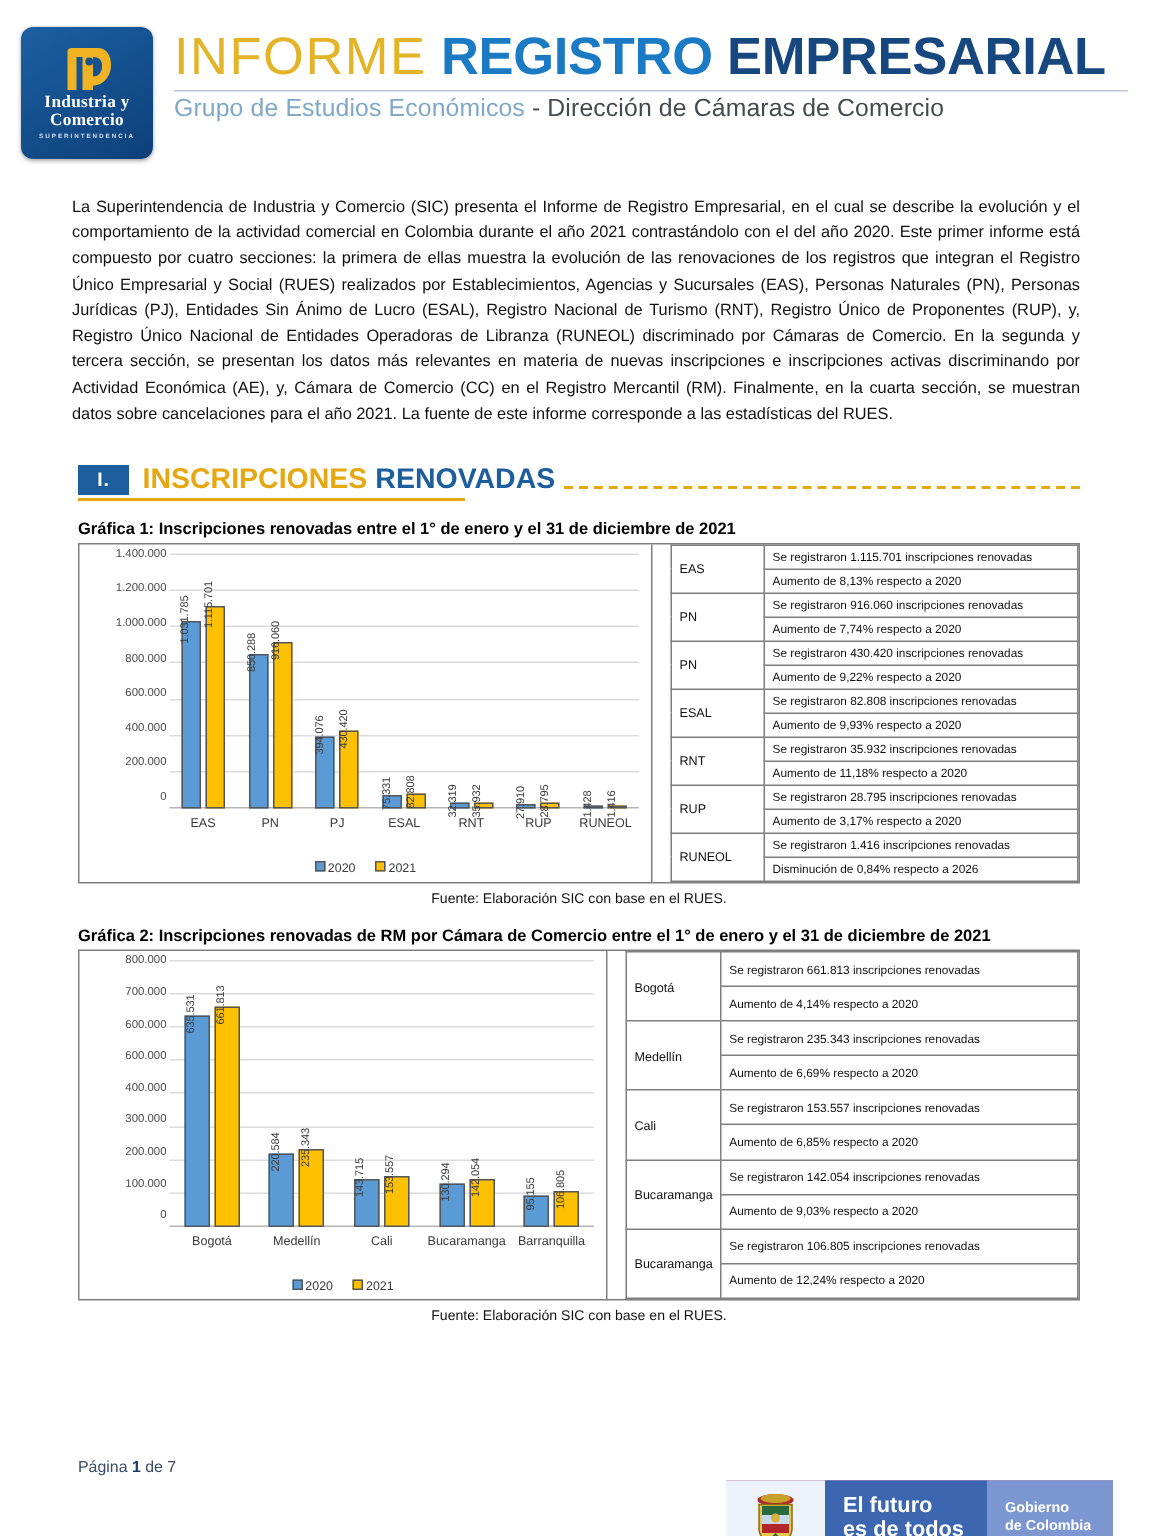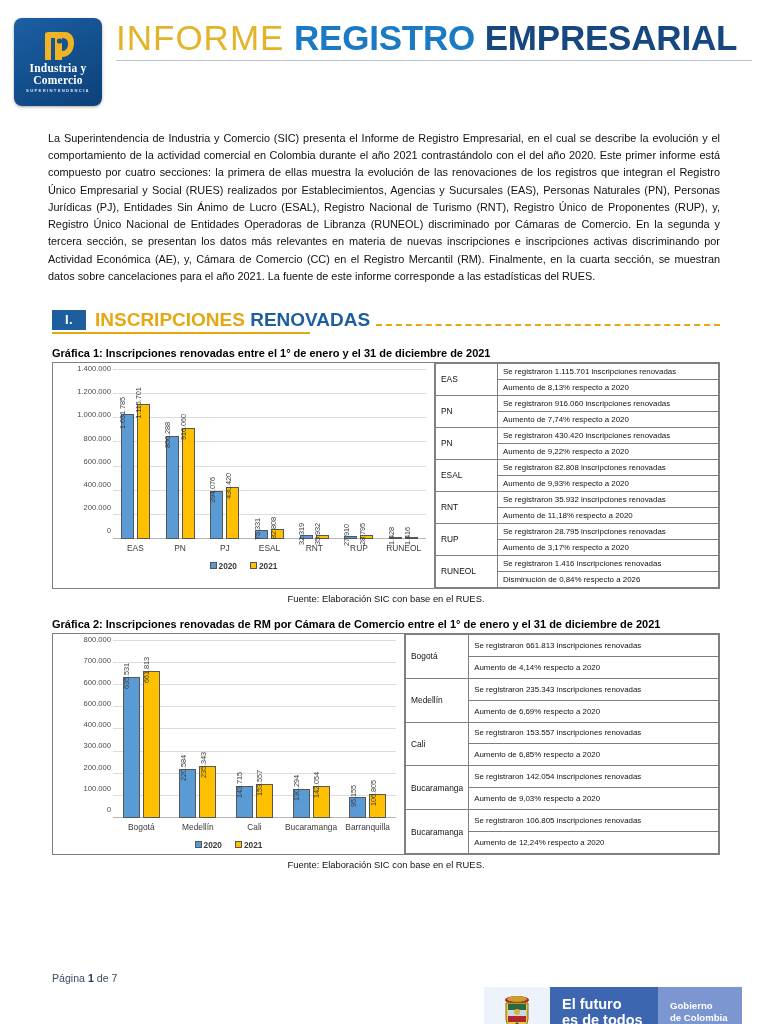--- a/index.html
+++ b/index.html
@@ -77,21 +77,21 @@
     border-bottom:2px dashed #e5a812; height:0;
   }
   .sec-underline{
     position:absolute; left:0; bottom:-1px; width:258px;
     border-bottom:2px solid #e5a812;
   }
 
   
   .figure{ margin:14px 48px 0 52px; }
   .fig-title{ font-size:11px; font-weight:bold; margin-bottom:3px; color:#000; }
-  .fig-row{ display:flex; border:1px solid #7f7f7f; }
+  .fig-row{ display:flex; border:1px solid #7f7f7f;gap:12px; }
   .chart-cell{ flex:0 0 382px; border-right:1px solid #7f7f7f; padding:6px 4px 4px 4px; position:relative;}
   .table-cell{ flex:1; }
 
   
   .chart{ position:relative; }
   .plot-area{ position:relative; }
   .ylabels{
     position:absolute; left:0; top:0; width:54px;
     display:flex; flex-direction:column; justify-content:space-between;
   }
@@ -118,21 +118,21 @@
   .bar.y2021{ background:#ffc000; }
   .bar .vlabel{
     position:absolute; bottom:100%; left:50%;
     transform:translateX(-50%) rotate(-90deg);
     transform-origin:bottom center;
     white-space:nowrap; font-size:7.4px; color:#3b3b3b;
     margin-bottom:2px; letter-spacing:-0.1px;
   }
   .xlabels{ display:flex; margin-left:56px; margin-right:4px; margin-top:4px; }
   .xlabels span{ flex:1; text-align:center; font-size:8.4px; color:#3b3b3b; }
-  .legend{ display:flex; justify-content:center; gap:13px; margin-top:8px;font-weight:bold; }
+  .legend{ display:flex; justify-content:center; gap:13px; margin-top:20px; }
   .legend .item{ display:flex; align-items:center; font-size:8.3px; color:#3b3b3b; }
   .legend .sw{ width:7px; height:7px; margin-right:2px; border:.7px solid #55565a; }
   .sw2020{ background:#5b9bd5; }
   .sw2021{ background:#ffc000; }
 
   
   table.infotab{ border-collapse:collapse; width:100%; height:100%; }
   table.infotab td{
     border:1px solid #7f7f7f; font-size:7.9px; color:#111;
     padding:3px 5px; vertical-align:middle;
@@ -180,20 +180,23 @@
     <div class="logo-sub">SUPERINTENDENCIA</div>
   </div>
 
   <div class="title-wrap">
     <div class="title-main">
       <span class="t-informe">INFORME</span>
       <span class="t-registro">REGISTRO</span>
       <span class="t-empresarial">EMPRESARIAL</span>
     </div>
     <div class="title-rule"></div>
+    <div class="title-sub">
+      <span class="sub-a">Grupo de Estudios Económicos</span><span class="sub-b"> - </span><span class="sub-b">Dirección de Cámaras de Comercio</span>
+    </div>
   </div>
 </div>
 
 <p class="intro">La Superintendencia de Industria y Comercio (SIC) presenta el Informe de Registro Empresarial, en el cual se describe la evolución y el comportamiento de la actividad comercial en Colombia durante el año 2021 contrastándolo con el del año 2020. Este primer informe está compuesto por cuatro secciones: la primera de ellas muestra la evolución de las renovaciones de los registros que integran el Registro Único Empresarial y Social (RUES) realizados por Establecimientos, Agencias y Sucursales (EAS), Personas Naturales (PN), Personas Jurídicas (PJ), Entidades Sin Ánimo de Lucro (ESAL), Registro Nacional de Turismo (RNT), Registro Único de Proponentes (RUP), y, Registro Único Nacional de Entidades Operadoras de Libranza (RUNEOL) discriminado por Cámaras de Comercio. En la segunda y tercera sección, se presentan los datos más relevantes en materia de nuevas inscripciones e inscripciones activas discriminando por Actividad Económica (AE), y, Cámara de Comercio (CC) en el Registro Mercantil (RM). Finalmente, en la cuarta sección, se muestran datos sobre cancelaciones para el año 2021. La fuente de este informe corresponde a las estadísticas del RUES.</p>
 
 <div class="section-banner">
   <div class="sec-num">I.</div>
   <div class="sec-title">
     <span class="sec-gold">INSCRIPCIONES</span>
     <span class="sec-blue">RENOVADAS</span>

